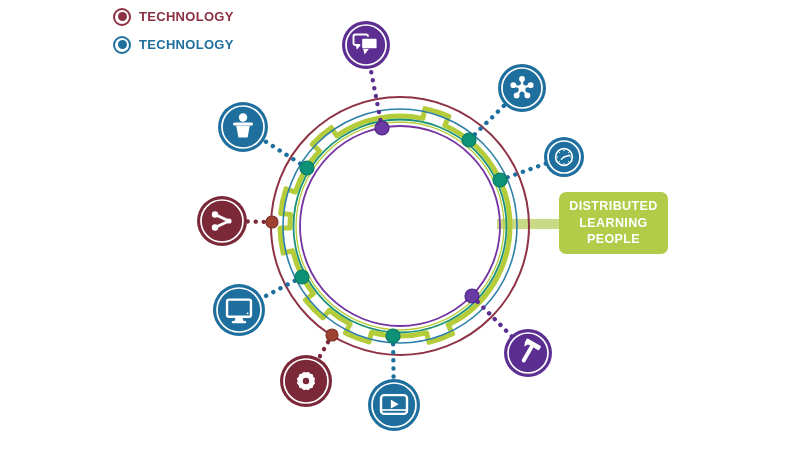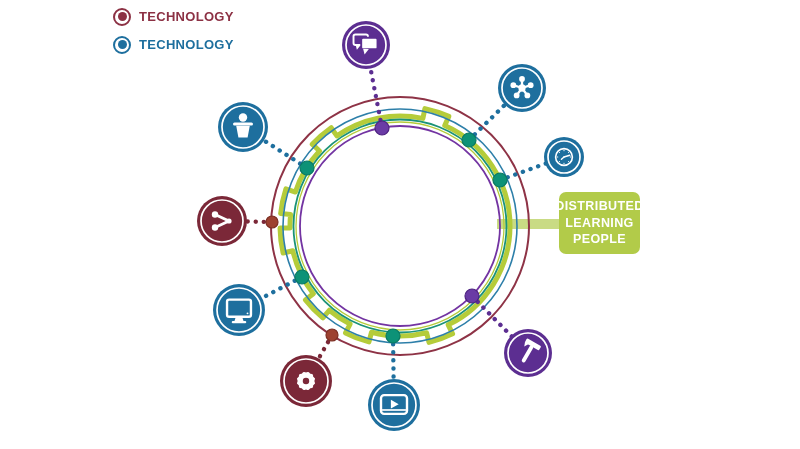--- a/index.html
+++ b/index.html
@@ -8,21 +8,21 @@
   .legend { position:absolute; left:113px; top:8px; }
   .legend-item { display:flex; align-items:center; height:17px; margin-bottom:11px; }
   .legend-swatch { box-sizing:border-box; width:18px; height:18px; border-radius:50%;
                    border:2.5px solid #000; display:flex; align-items:center; justify-content:center;
                    background:#fff; flex:0 0 auto; }
   .legend-dot { width:9px; height:9px; border-radius:50%; background:#000; }
   .legend-label { margin-left:8px; font-size:13px; font-weight:bold; letter-spacing:0.3px; }
 
   svg.diagram { position:absolute; left:0; top:0; width:800px; height:449px; }
 
-  .program-label { position:absolute; left:559px; top:192px; width:81px; height:62px;
+  .program-label { position:absolute; left:559px; top:192px; width:109px; height:62px;
                    border-radius:7px; display:flex; flex-direction:column; align-items:center;
                    justify-content:center; text-align:center; font-size:12.5px; font-weight:bold;
                    letter-spacing:0.4px; line-height:16.5px; }
 </style>
 </head>
 <body>
 
 <div class="stage">
 
   <div class="legend">

